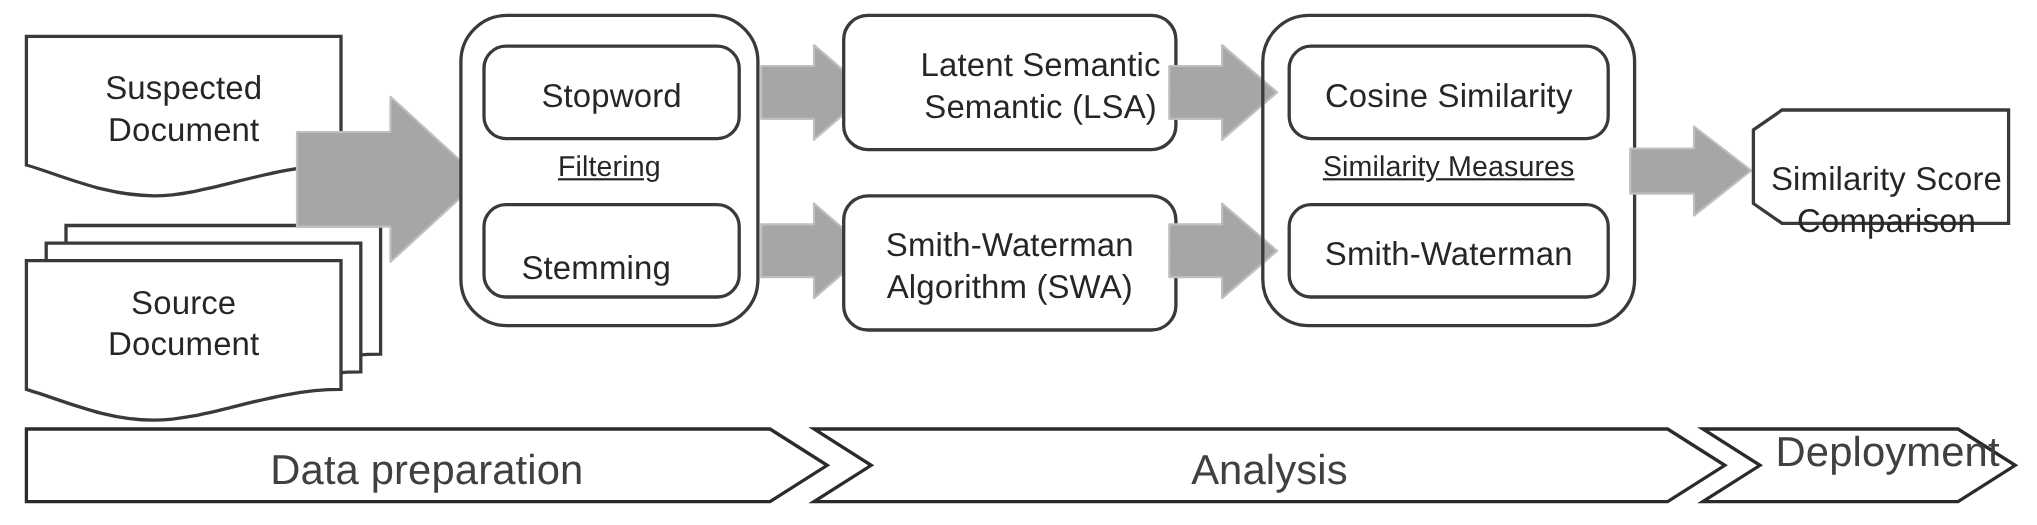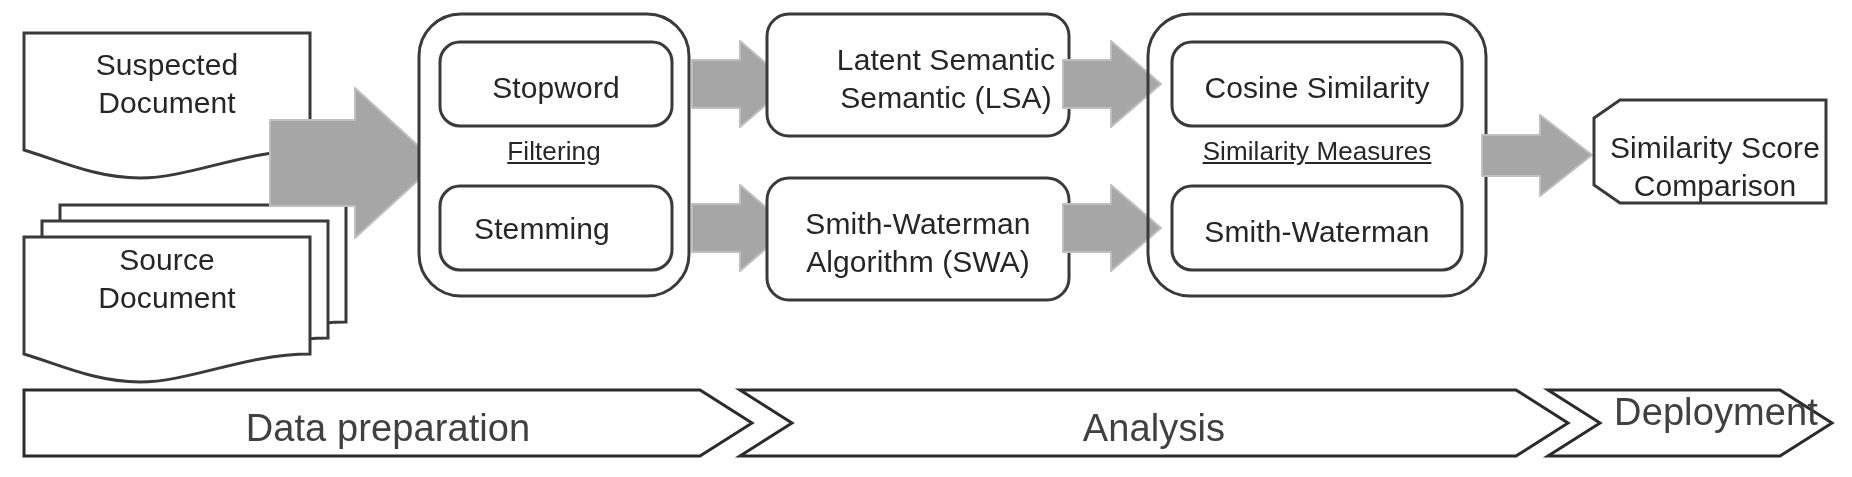--- a/index.html
+++ b/index.html
@@ -1,20 +1,20 @@
 <!DOCTYPE html>
 <html><head>
 <meta charset="utf-8">
 <style>
   html,body{margin:0;padding:0;background:#fff;}
   body{width:1852px;height:477px;font-family:"Liberation Sans",sans-serif;color:#1a1a1a;overflow:hidden;}
   #stage{position:relative;width:1852px;height:477px;}
   svg.layer{position:absolute;left:0;top:0;width:1852px;height:477px;}
   .lbl{position:absolute;text-align:center;line-height:1.28;color:#262626;letter-spacing:.1px;}
-  .lbl.doc{font-size:30px;}
+  .lbl.doc{font-size:30px;margin-top:16px;}
   .lbl.inner{font-size:30px;}
   .lbl.group{font-size:26px;text-decoration:underline;}
   .lbl.stage{font-size:38px;color:#404040;}
 </style>
 </head>
 <body>
 
 <div id="stage">
 
   <svg class="layer" viewBox="0 0 1852 477">
@@ -74,21 +74,21 @@
 
   <div class="lbl doc" style="left:24px;top:241px;width:286px;">
     <div>Source</div>
     <div>Document</div>
   </div>
 
   <div class="lbl inner" style="left:440px;top:69px;width:232px;">Stopword</div>
 
   <div class="lbl group" style="left:419px;top:135px;width:270px;">Filtering</div>
 
-  <div class="lbl inner" style="left:440px;top:210px;width:204px;">Stemming</div>
+  <div class="lbl inner" style="left:440px;top:226px;width:204px;">Stemming</div>
 
   <div class="lbl inner" style="left:767px;top:41px;width:302px;padding-left:28px;">
     <div>Latent Semantic</div>
     <div>Semantic (LSA)</div>
   </div>
 
   <div class="lbl inner" style="left:767px;top:205px;width:302px;">
     <div>Smith-Waterman</div>
     <div>Algorithm (SWA)</div>
   </div>

